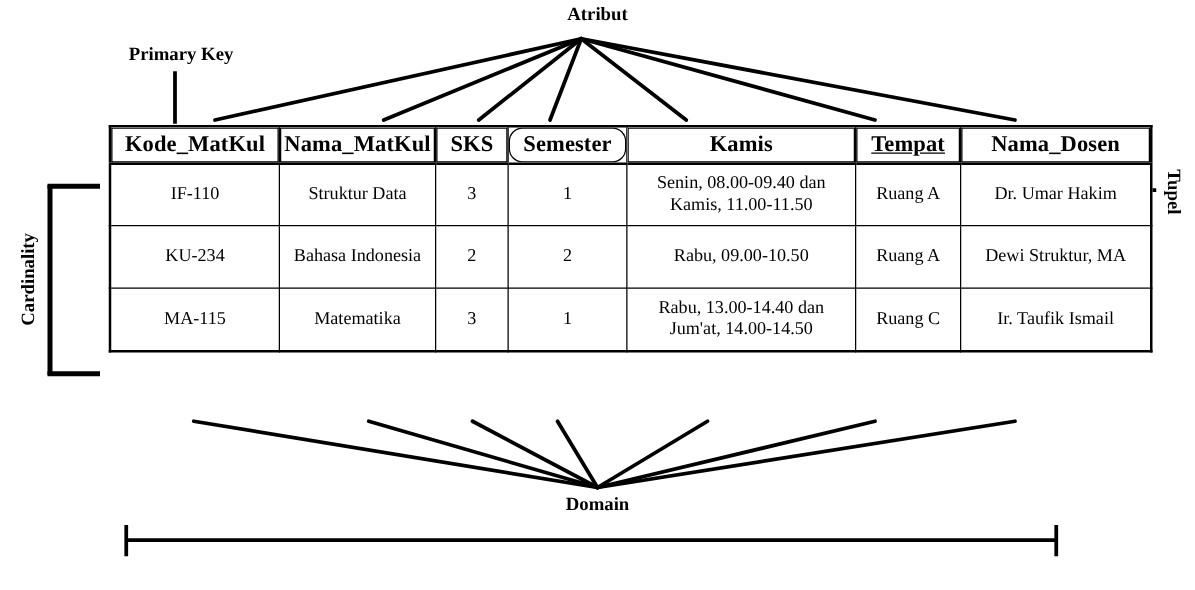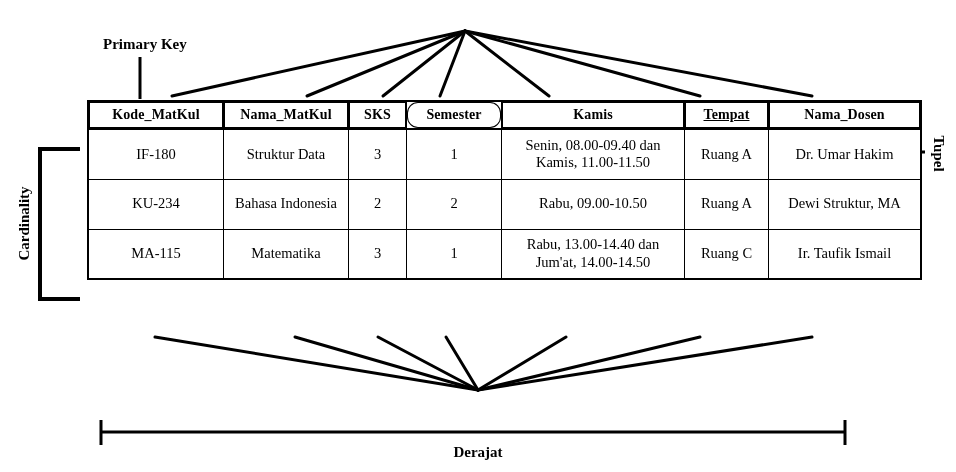--- a/index.html
+++ b/index.html
@@ -43,21 +43,21 @@
     color: #000;
     font-size: 14.5px;
     line-height: 1.2;
     padding: 2px 3px;
   }
   #relation-table thead tr {
     height: 28px;
   }
   #relation-table thead th {
     font-weight: bold;
-    font-size: 14px;
+    font-size: 18px;
     letter-spacing: 0.1px;
     border-bottom: 2px solid #000;
     border-top: 1px solid #000;
     padding: 3px 2px;
   }
   #relation-table tbody tr {
     height: 50px;
   }
   #relation-table tbody td {
     font-weight: normal;
@@ -160,45 +160,46 @@
       <line x1="478" y1="390" x2="812" y2="337"></line>
     </g>
 
     <g stroke="#000" stroke-width="3" stroke-linecap="butt" fill="none">
       <line x1="100" y1="432" x2="846" y2="432"></line>
       <line x1="101" y1="420" x2="101" y2="445"></line>
       <line x1="845" y1="420" x2="845" y2="445"></line>
     </g>
   </svg>
 
+  <div class="label" id="label-atribut">Atribut</div>
 
   <div class="label" id="label-primary-key">Primary Key</div>
 
   <div class="label" id="label-cardinality">Cardinality</div>
 
   <div class="label" id="label-tupel">Tupel</div>
 
-
-  <div class="label" id="label-derajat">Derajat</div>
+  <div class="label" id="label-domain">Domain</div>
+
 
   <table id="relation-table">
     <thead>
       <tr>
         <th class="c0">Kode_MatKul</th>
         <th class="c1">Nama_MatKul</th>
         <th class="c2">SKS</th>
         <th class="c3">Semester</th>
         <th class="c4">Kamis</th>
         <th class="c5">Tempat</th>
         <th class="c6">Nama_Dosen</th>
       </tr>
     </thead>
     <tbody>
       <tr>
-        <td>IF-180</td>
+        <td>IF-110</td>
         <td>Struktur Data</td>
         <td>3</td>
         <td>1</td>
         <td>
           <span>Senin, 08.00-09.40 dan</span><br>
           <span>Kamis, 11.00-11.50</span>
         </td>
         <td>Ruang A</td>
         <td>Dr. Umar Hakim</td>
       </tr>

